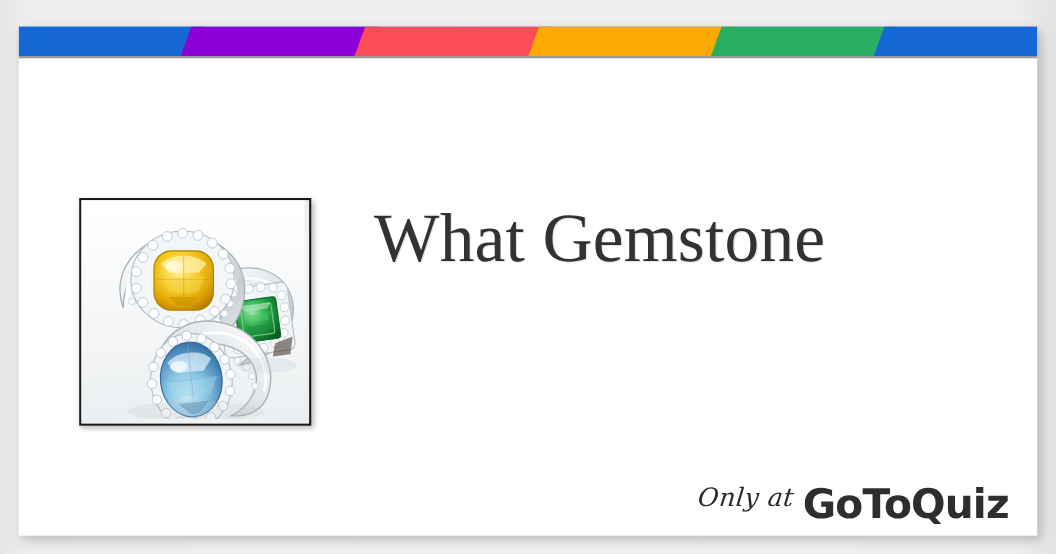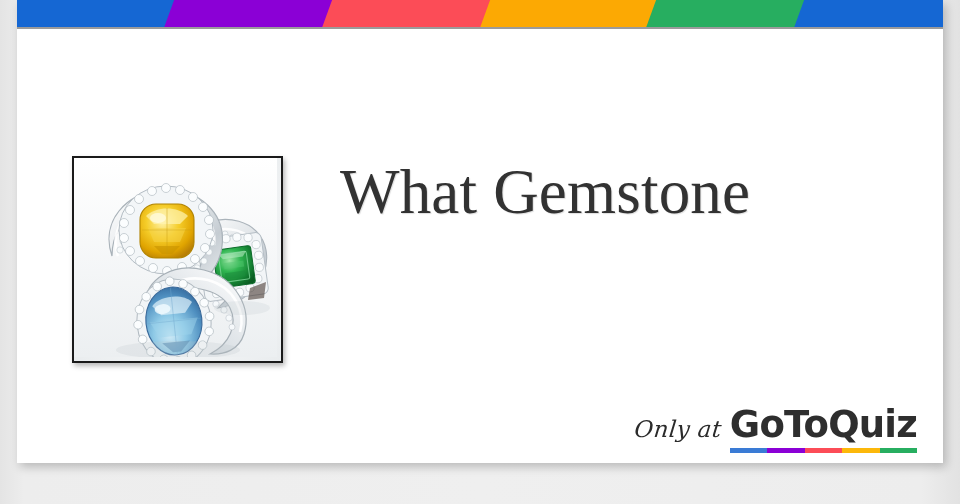--- a/index.html
+++ b/index.html
@@ -20,21 +20,21 @@
     position: absolute;
     inset: 0;
     background:
       linear-gradient(to right, #e4e4e4 0px, #ededed 24px, #efefef 50%, #ededed 96%, #e2e2e2 100%);
   }
 
   
   .card {
     position: absolute;
     left: 17px;
-    top: 0;
+    top: 24px;
     width: 926px;
     height: 463px;
     background: #ffffff;
     box-shadow: 3px 4px 9px rgba(0,0,0,0.22);
     overflow: hidden;
   }
 
   
   .rainbow-bar {
     position: relative;
@@ -105,21 +105,21 @@
   }
   .only-at {
     font-family: "DejaVu Serif", "Liberation Serif", serif;
     font-style: italic;
     font-size: 23px;
     color: #2b2b2b;
     padding-bottom: 11px;
     letter-spacing: 0.4px;
     transform: skewX(-6deg);
   }
-  .brand-block { display: flex; flex-direction: column; align-items: stretch; }
+  .brand-block { display: flex; flex-direction: row; align-items: stretch; }
   .brand-word {
     font-family: "DejaVu Sans", "Liberation Sans", sans-serif;
     font-weight: bold;
     font-size: 37px;
     line-height: 1.0;
     color: #2e2e2e;
     letter-spacing: -0.8px;
   }
   .brand-underline {
     display: flex;

